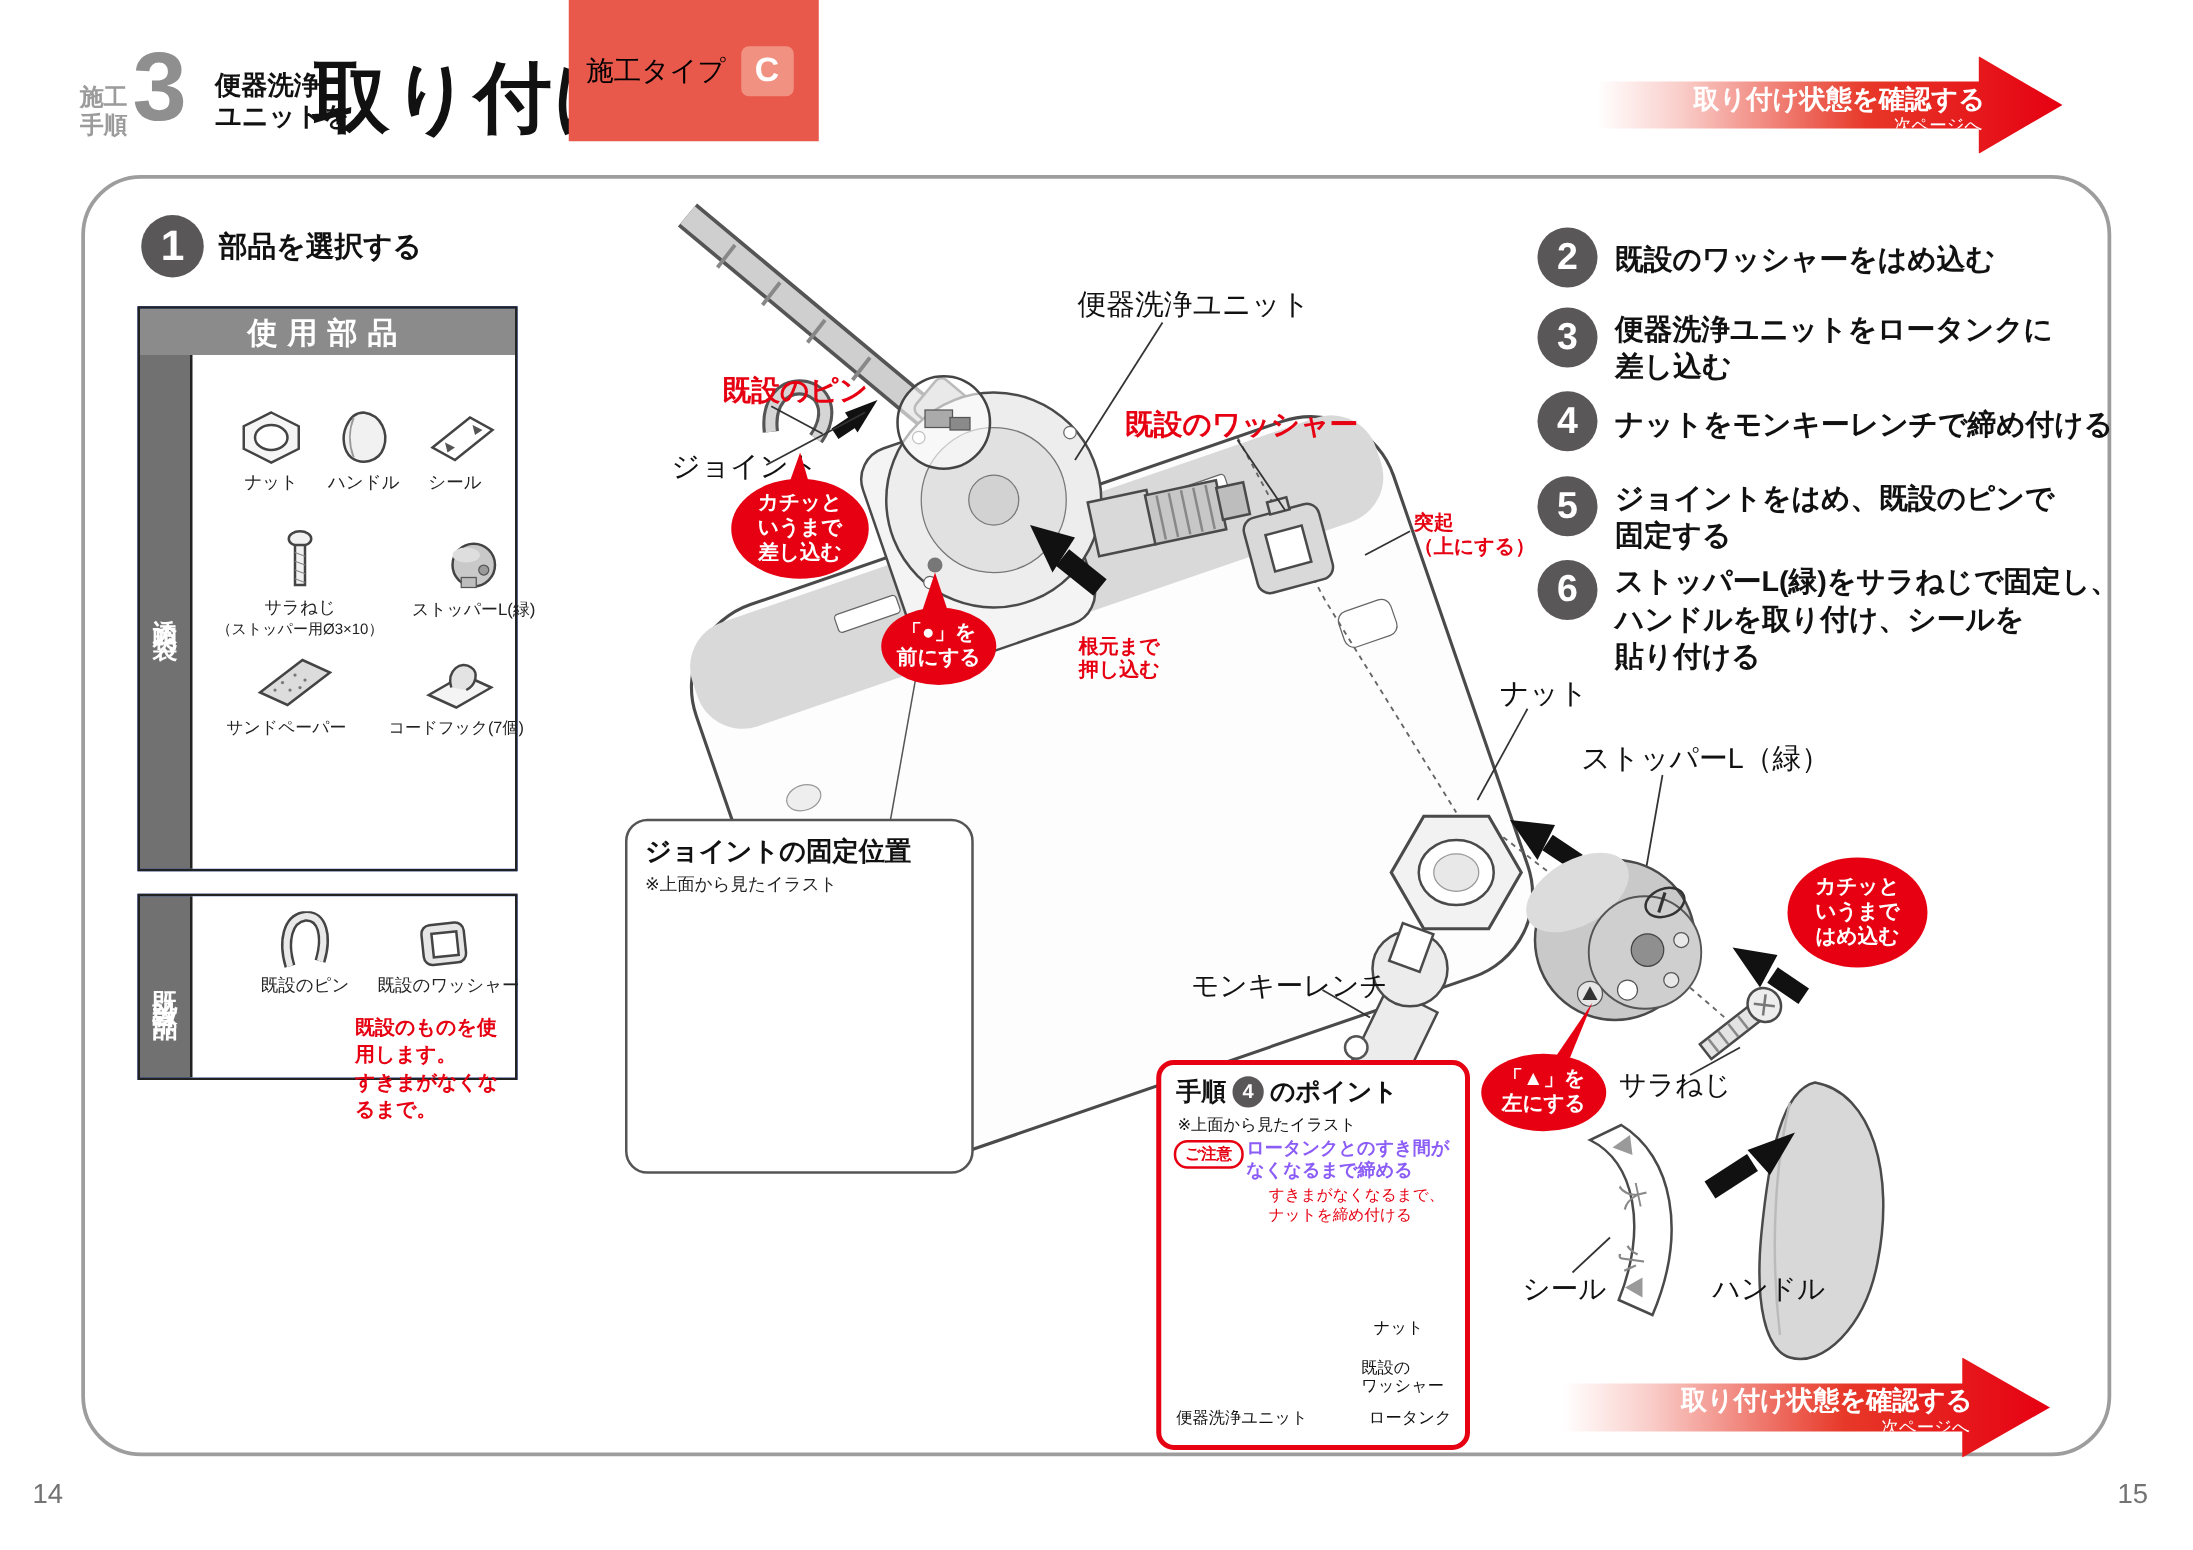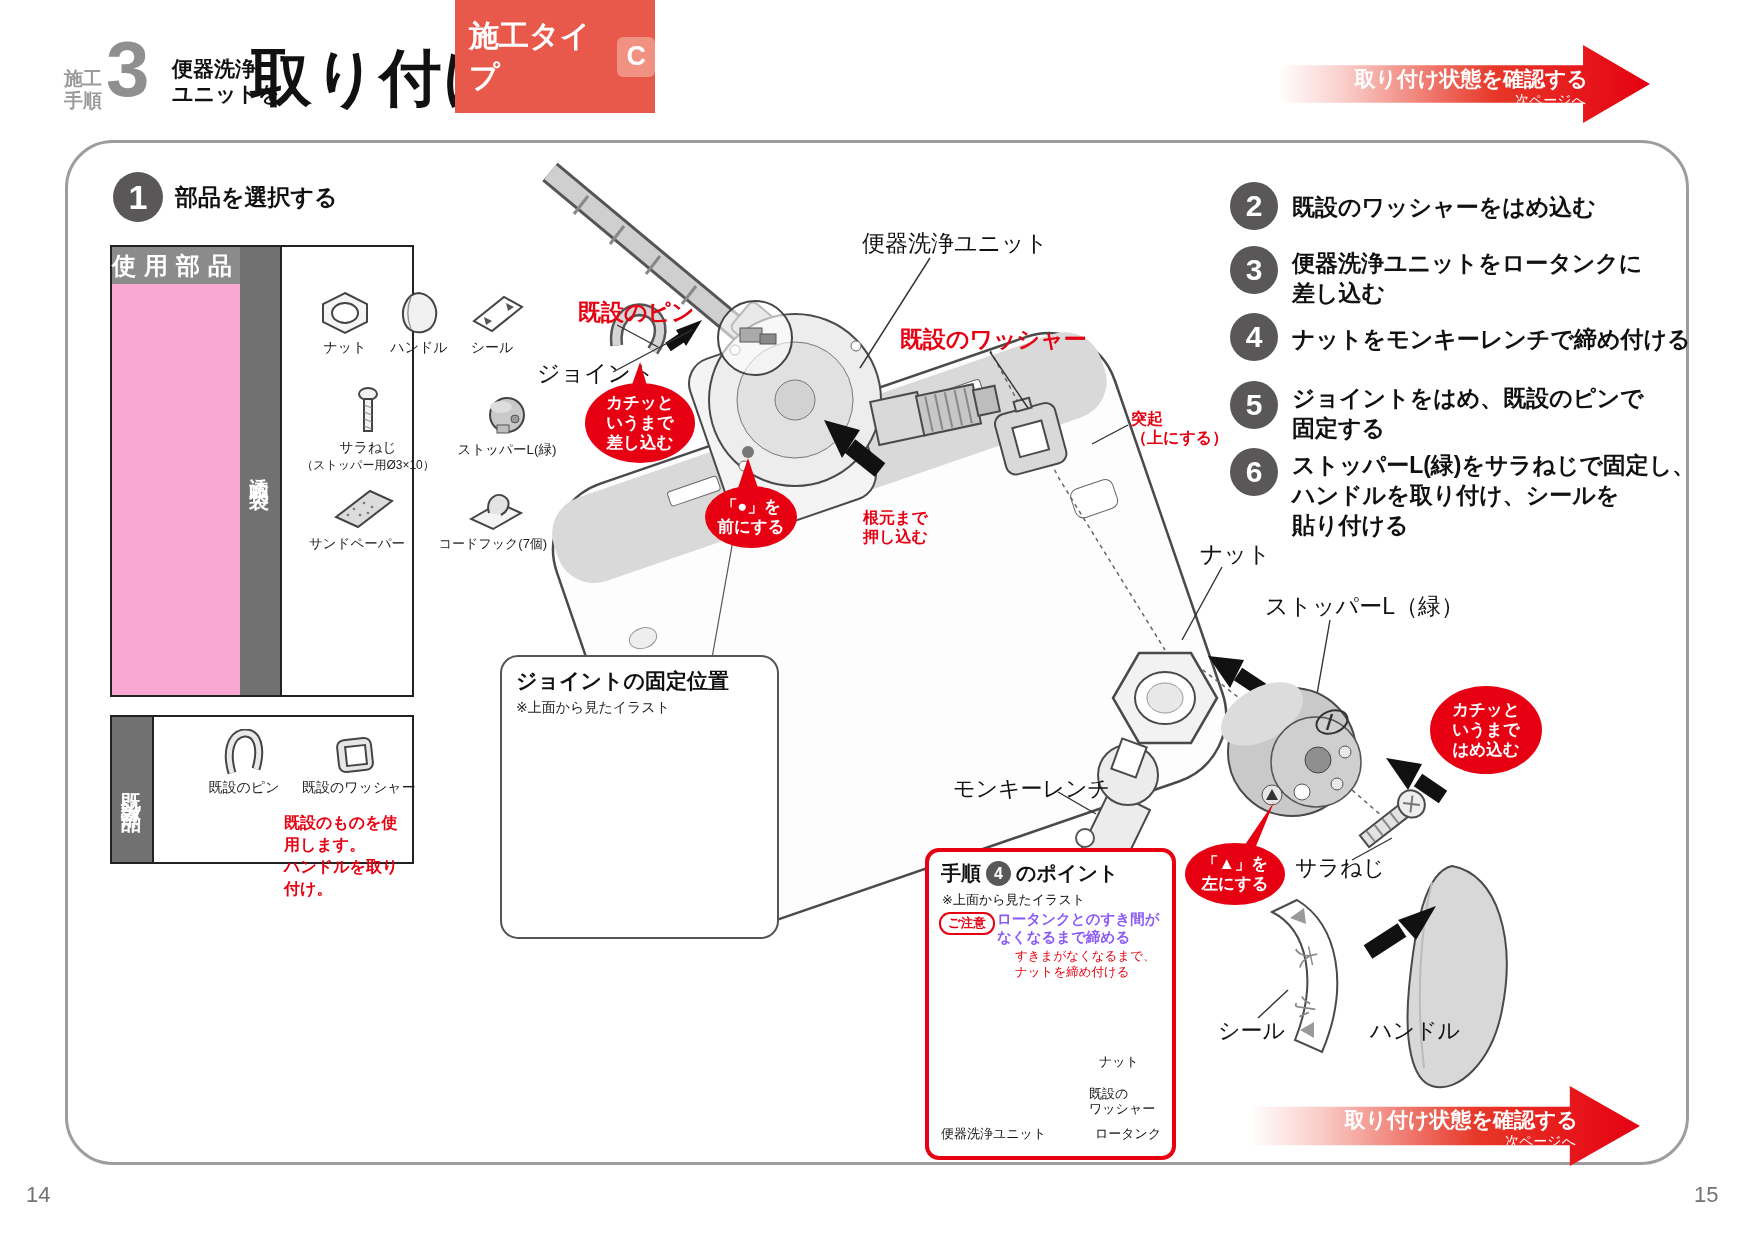--- a/index.html
+++ b/index.html
@@ -6,37 +6,37 @@
   body{width:1754px;height:1240px;position:relative;overflow:hidden;
        font-family:"Liberation Sans","DejaVu Sans",sans-serif;color:#111;}
   .abs{position:absolute;}
   .pre{white-space:pre-line;}
   
   .proc-label{font-size:19px;line-height:22px;font-weight:bold;color:#9b9b9b;}
   .proc-num{font-size:78px;font-weight:bold;color:#8f8f8f;line-height:1;}
   .obj-label{font-size:21px;line-height:25px;font-weight:bold;color:#111;}
   .main-title{font-size:62px;font-weight:900;letter-spacing:2px;color:#111;}
   .type-box{background:#e8584b;display:flex;align-items:center;}
-  .type-label{color:#ffffff;font-size:30px;font-weight:bold;margin-left:14px;}
+  .type-label{color:#000000;font-size:22px;font-weight:normal;margin-left:14px;}
   .type-badge{width:42px;height:40px;background:#f19181;border-radius:6px;color:#fff;
       font-size:27px;font-weight:bold;display:flex;align-items:center;justify-content:center;margin-left:12px;}
   
   .banner{clip-path:polygon(0 26%,82% 26%,82% 0,100% 50%,82% 100%,82% 74%,0 74%);
       background:linear-gradient(90deg,rgba(232,56,40,0) 0%,rgba(232,56,40,.25) 18%,#e73828 58%,#e60012 100%);}
   .banner .bt{position:absolute;right:62px;top:20px;color:#fff;font-size:21px;font-weight:bold;white-space:nowrap;}
   .banner .bs{position:absolute;right:64px;top:47px;color:#fff;font-size:14px;}
   
   .container{border:3px solid #9d9d9d;border-radius:48px;background:#fff;}
   
   .stepnum{width:48px;height:48px;border-radius:50%;background:#595757;color:#fff;
       font-weight:bold;font-size:30px;display:flex;align-items:center;justify-content:center;}
   .steptext{font-size:23px;font-weight:600;line-height:30px;color:#111;white-space:pre-line;max-width:410px;}
   .s1-title{font-size:23px;font-weight:bold;}
   
-  .panel{border:2px solid #222;background:#f9a8d4;display:flex;flex-direction:row;}
+  .panel{border:2px solid #222;background:#1d4ed8;display:flex;flex-direction:column;}
   .panel-header{height:37px;background:#8b8b8b;color:#fff;font-size:24px;font-weight:bold;
       letter-spacing:8px;display:flex;align-items:center;justify-content:center;}
   .panel-body{flex:1;display:flex;}
   .band{width:40px;background:#727171;color:#fff;display:flex;align-items:center;justify-content:center;}
   .band span{writing-mode:vertical-rl;font-size:20px;font-weight:bold;letter-spacing:7px;}
   .pcontent{flex:1;background:#fff;border-left:2px solid #222;position:relative;}
   .part{position:absolute;text-align:center;}
   .part .plabel{font-size:14px;color:#222;white-space:nowrap;}
   .part .pnote{font-size:12px;color:#222;white-space:nowrap;}
   .unused-box{position:absolute;border:2px solid #222;border-radius:16px;background:#fff;}
@@ -365,21 +365,21 @@
         <div class="plabel">既設のピン</div>
       </div>
       <div class="part" style="left:148px;top:14px;width:110px;">
         <svg width="50" height="44" viewBox="0 0 50 44">
           <rect x="6" y="8" width="34" height="32" rx="7" fill="#e6e6e6" stroke="#444" stroke-width="2" transform="rotate(-6 23 24)"></rect>
           <rect x="14" y="15" width="20" height="19" fill="#fff" stroke="#444" stroke-width="2" transform="rotate(-6 24 24)"></rect>
         </svg>
         <div class="plabel">既設のワッシャー</div>
       </div>
       <div class="abs exist-note pre" style="left:130px;top:95px;">既設のものを使用します。
-ハンドルを取り付け。</div>
+すきまがなくなるまで。</div>
     </div>
   </div>
 </div>
 
 <div class="abs stepnum" style="left:1230px;top:182px;">2</div>
 <div class="abs steptext" style="left:1292px;top:192px;">既設のワッシャーをはめ込む</div>
 
 <div class="abs stepnum" style="left:1230px;top:246px;">3</div>
 <div class="abs steptext" style="left:1292px;top:248px;">便器洗浄ユニットをロータンクに
 差し込む</div>

